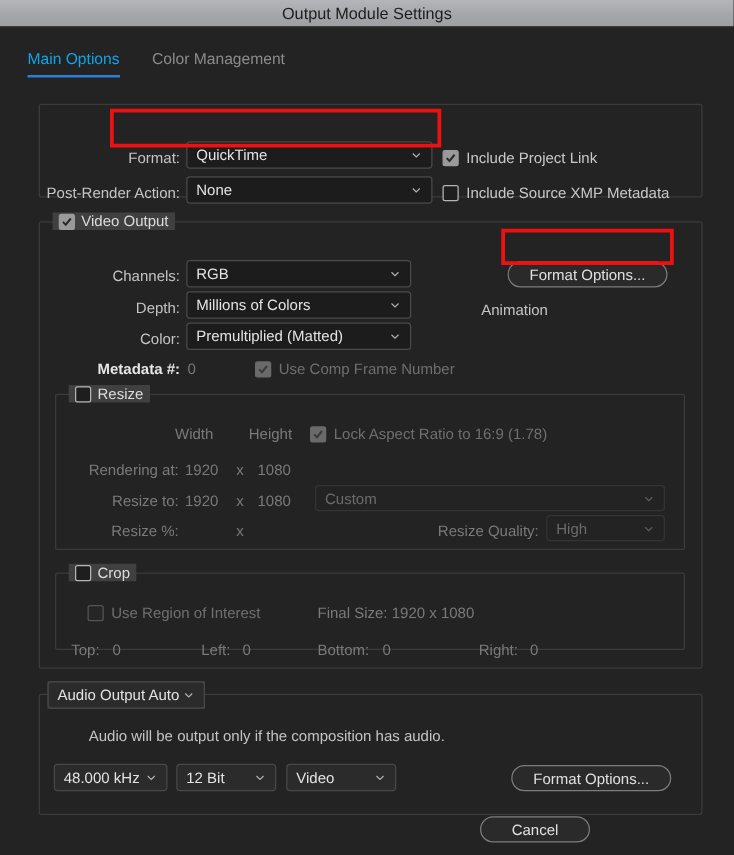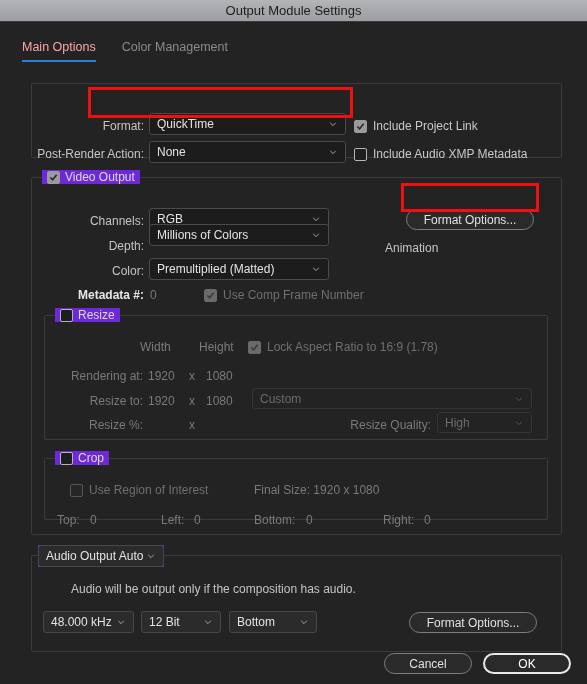--- a/index.html
+++ b/index.html
@@ -61,34 +61,34 @@
     display: flex;
     gap: 26px;
   }
   .tab {
     font-size: 12.5px;
     color: #8b8b8b;
     padding-bottom: 6px;
     cursor: pointer;
   }
   .tab.active {
-    color: #fca5a5;
+    color: #0ea5e9;
     border-bottom: 2px solid #2a7fd4;
   }
 
   
   .group {
     position: absolute;
     border: 1px solid #3b3b3b;
     border-radius: 2px;
   }
   .group-title {
     position: absolute;
     top: -8px; left: 10px;
-    background: #6d28d9;
+    background: #404040;
     padding: 0 5px;
     display: flex;
     align-items: center;
     gap: 5px;
     font-size: 12px;
     color: #dcdcdc;
     white-space: nowrap;
   }
 
   
@@ -232,21 +232,21 @@
     <span class="cb on">
       <svg width="9" height="9" viewBox="0 0 10 10">
           <path d="M1.5 5 L4 7.5 L8.5 2" fill="none" stroke="#2a2a2a" stroke-width="1.8"></path>
         </svg>
     </span>
     <span>Include Project Link</span>
   </div>
 
   <div class="cbrow" style="left:354px; top:125px;">
     <span class="cb off"></span>
-    <span>Include Audio XMP Metadata</span>
+    <span>Include Source XMP Metadata</span>
   </div>
 
   <div class="group" style="left:31px; top:155px; width:531px; height:358px;">
     <div class="group-title">
       <span class="cb on">
         <svg width="9" height="9" viewBox="0 0 10 10">
             <path d="M1.5 5 L4 7.5 L8.5 2" fill="none" stroke="#2a2a2a" stroke-width="1.8"></path>
           </svg>
       </span>
       <span>Video Output</span>
@@ -255,21 +255,21 @@
 
   <div class="lab right" style="left:40px; top:192px; width:104px;">Channels:</div>
   <div class="dd" style="left:149px; top:186px; width:180px; height:22px;">
     <span>RGB</span>
     <svg class="chev" viewBox="0 0 10 10">
       <path d="M1.5 3.5 L5 7 L8.5 3.5" fill="none" stroke="#b5b5b5" stroke-width="1.1"></path>
     </svg>
   </div>
 
   <div class="lab right" style="left:40px; top:217px; width:104px;">Depth:</div>
-  <div class="dd" style="left:149px; top:202px; width:180px; height:22px;">
+  <div class="dd" style="left:149px; top:211px; width:180px; height:22px;">
     <span>Millions of Colors</span>
     <svg class="chev" viewBox="0 0 10 10">
       <path d="M1.5 3.5 L5 7 L8.5 3.5" fill="none" stroke="#b5b5b5" stroke-width="1.1"></path>
     </svg>
   </div>
 
   <div class="lab right" style="left:40px; top:242px; width:104px;">Color:</div>
   <div class="dd" style="left:149px; top:236px; width:180px; height:22px;align-items:center;">
     <span>Premultiplied (Matted)</span>
     <svg class="chev" viewBox="0 0 10 10">
@@ -383,27 +383,26 @@
       <path d="M1.5 3.5 L5 7 L8.5 3.5" fill="none" stroke="#b5b5b5" stroke-width="1.1"></path>
     </svg>
   </div>
   <div class="dd flat" style="left:141px; top:589px; width:80px; height:22px;">
     <span>12 Bit</span>
     <svg class="chev" viewBox="0 0 10 10">
       <path d="M1.5 3.5 L5 7 L8.5 3.5" fill="none" stroke="#b5b5b5" stroke-width="1.1"></path>
     </svg>
   </div>
   <div class="dd flat" style="left:229px; top:589px; width:88px; height:22px;">
-    <span>Bottom</span>
+    <span>Video</span>
     <svg class="chev" viewBox="0 0 10 10">
       <path d="M1.5 3.5 L5 7 L8.5 3.5" fill="none" stroke="#b5b5b5" stroke-width="1.1"></path>
     </svg>
   </div>
 
   <div class="pill" style="left:409px; top:590px; width:128px; height:21px;">Format Options...</div>
 
   <div class="pill" style="left:384px; top:631px; width:88px; height:21px;">Cancel</div>
-  <div class="pill primary" style="left:483px; top:631px; width:88px; height:21px;">OK</div>
 
 </div>
 
 <div class="redbox" style="left:88px; top:87px; width:265px; height:31px;"></div>
 <div class="redbox" style="left:401px; top:183px; width:138px; height:29px;"></div>
 
 </body></html>

